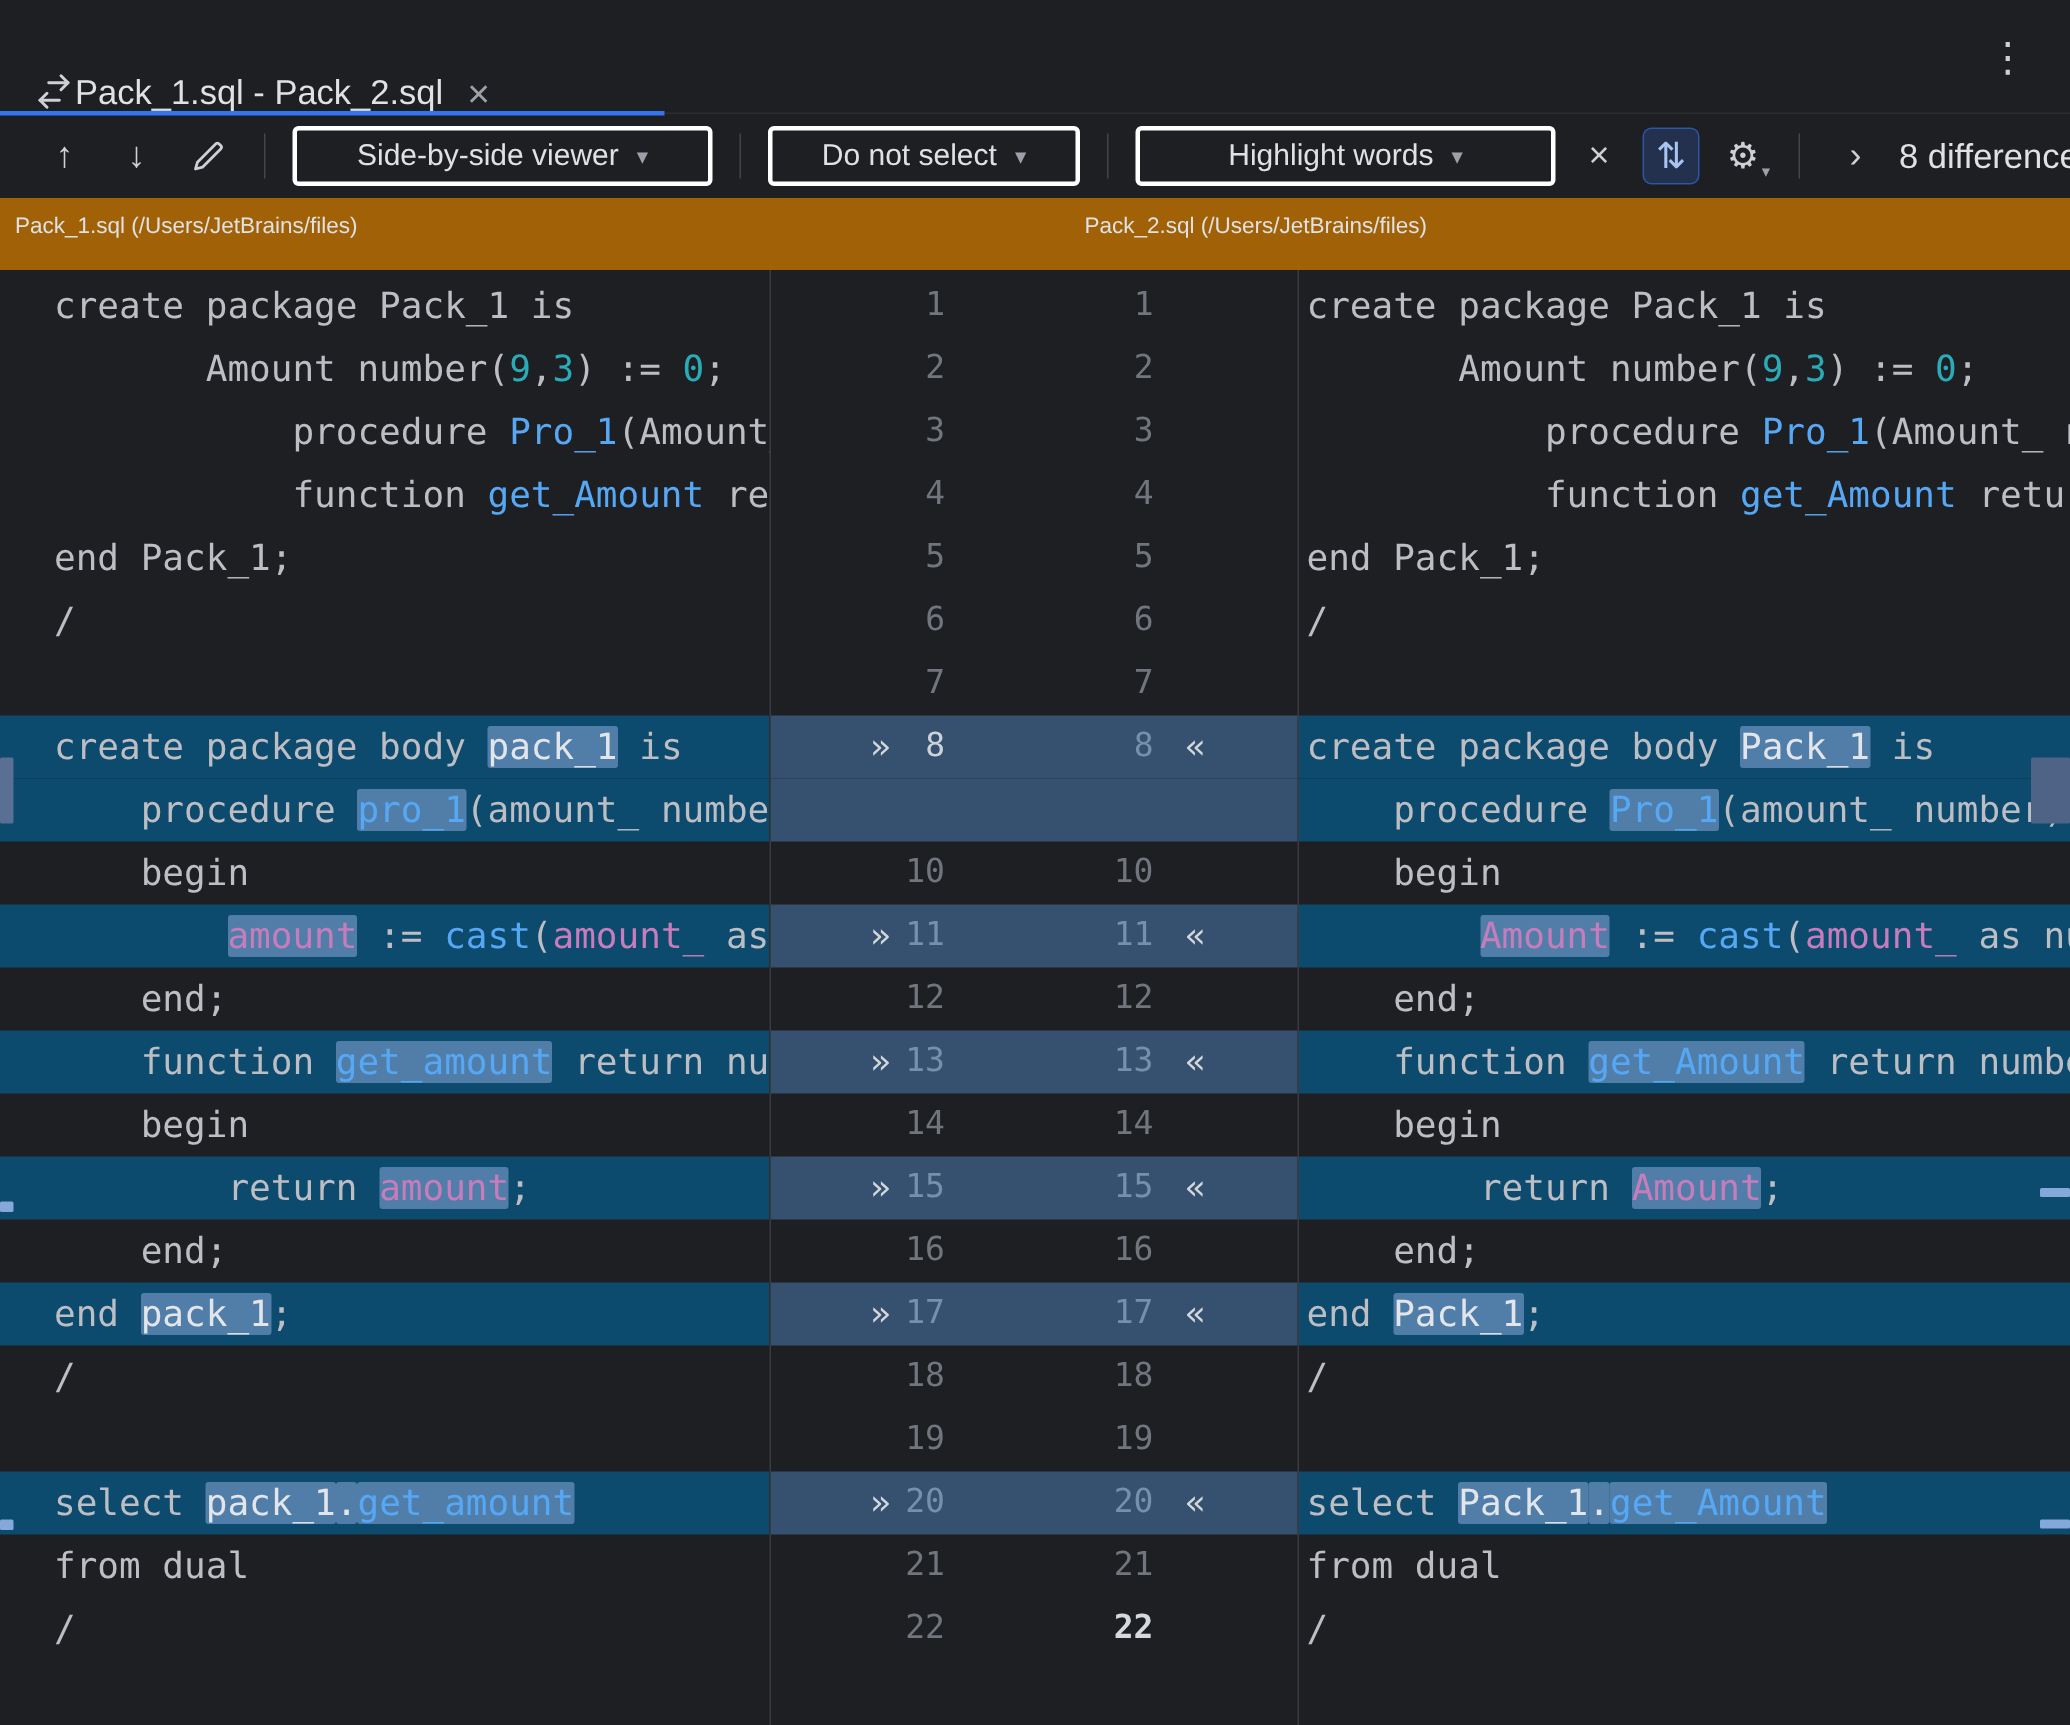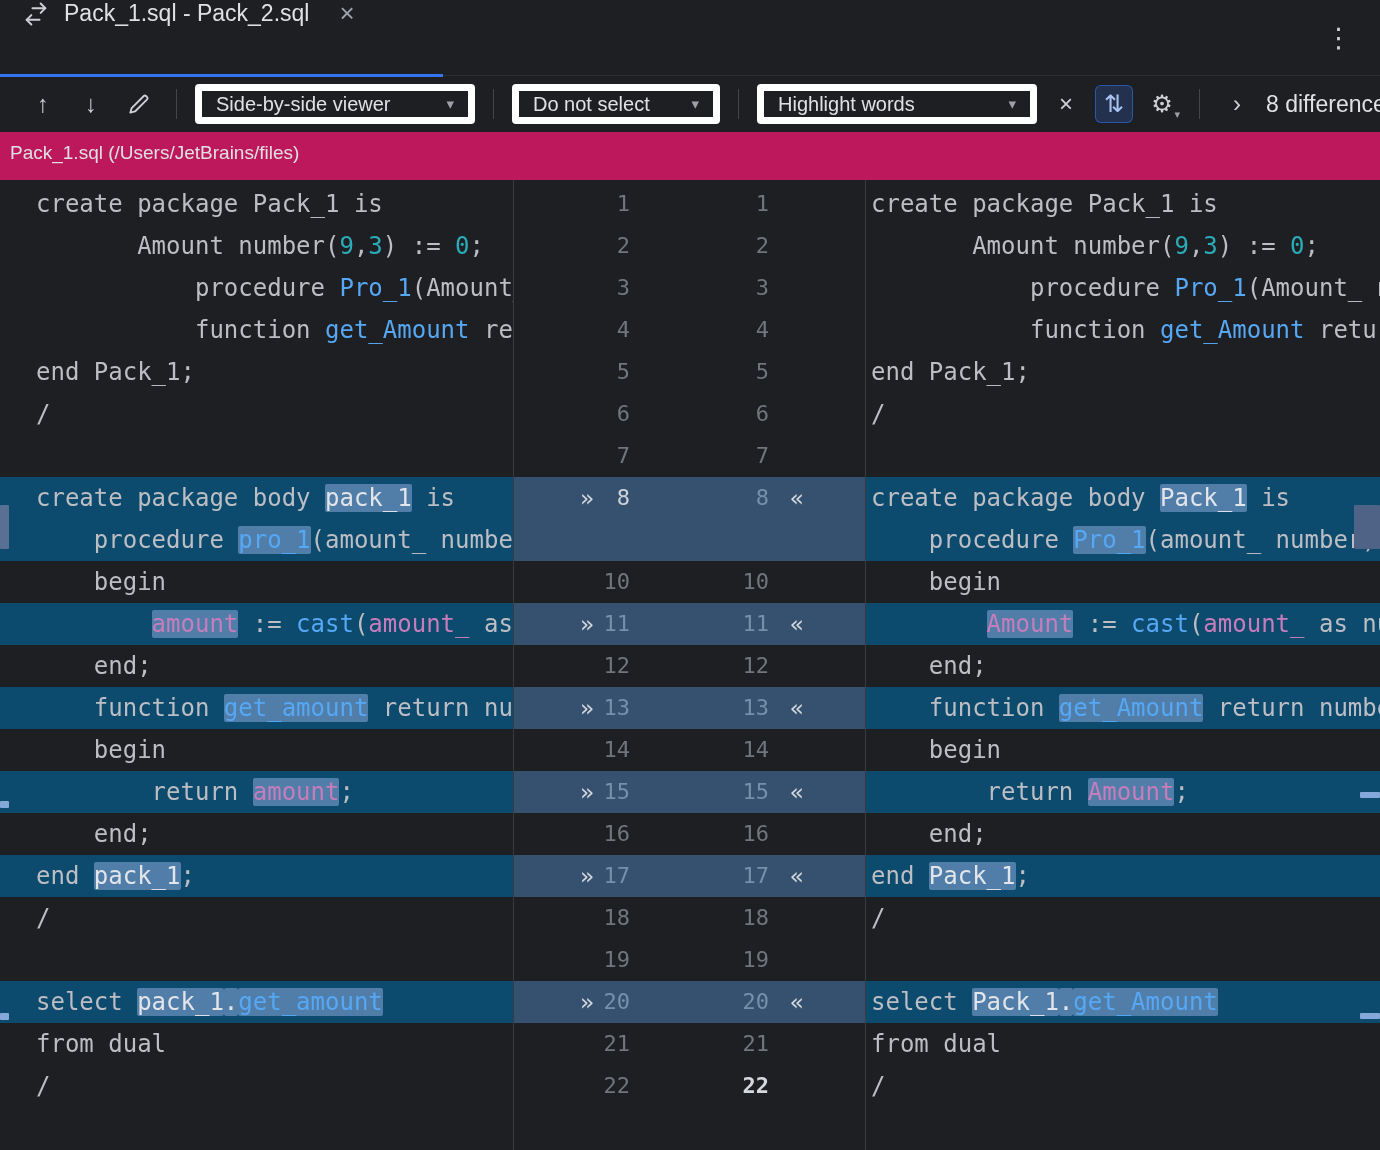--- a/index.html
+++ b/index.html
@@ -1,40 +1,40 @@
 <!DOCTYPE html>
 <html><head>
 <meta charset="utf-8">
 <style>
   *{margin:0;padding:0;box-sizing:border-box}
   html,body{width:1380px;height:1150px;overflow:hidden}
   body{background:#1e1f22;font-family:"Liberation Sans",sans-serif;color:#dfe1e5}
 
   
   .tabbar{height:76px;display:flex;align-items:center;position:relative;border-bottom:1px solid #2b2d30;background:#1e1f22}
-  .tab{height:100%;display:flex;align-items:flex-start;gap:14px;padding:0 12px 0 22px;position:relative;cursor:pointer}
+  .tab{height:100%;display:flex;align-items:flex-end;gap:0;padding:0 12px 0 22px;position:relative;cursor:pointer}
   .tab-underline{position:absolute;bottom:-2px;left:0;width:443px;height:3px;background:#3574f0}
   .tab-title{font-size:23px;color:#dfe1e5;white-space:nowrap}
   .tab-close{color:#9da0a8;font-size:26px;margin-left:16px;line-height:1;cursor:pointer}
   .kebab{margin-left:auto;margin-right:28px;font-size:27px;color:#ced0d6;cursor:pointer;background:none;border:none}
 
   
   .toolbar{height:56px;display:flex;align-items:center;padding:0 14px 0 24px;gap:10px;background:#1e1f22}
   .icon-btn{width:38px;height:38px;display:flex;align-items:center;justify-content:center;font-size:24px;color:#ced0d6;border-radius:6px;background:none;border:none;cursor:pointer;flex:0 0 auto}
   .icon-btn.active{background:rgba(53,116,240,.22);border:1px solid rgba(53,116,240,.55);color:#a9c3f2}
   .sep{width:1px;height:30px;background:#43454a;margin:0 8px;flex:0 0 auto}
-  .dd{height:40px;border:7px solid #ffffff;border-radius:4px;display:flex;align-items:center;justify-content:space-between;padding:0 14px;font-size:20px;color:#dfe1e5;background:none;cursor:pointer;flex:0 0 auto}
+  .dd{height:40px;border:3px solid #ffffff;border-radius:4px;display:flex;align-items:center;justify-content:center;padding:0 14px;font-size:20px;color:#dfe1e5;background:none;cursor:pointer;flex:0 0 auto}
   .dd .caret{color:#9da0a8;font-size:15px;margin-left:12px}
   .dd.w1{width:280px}.dd.w2{width:208px}.dd.w3{width:280px}
   .gear-wrap{position:relative}
   .gear-wrap .mini-caret{position:absolute;right:1px;bottom:2px;font-size:11px;color:#9da0a8}
   .diff-count{margin-left:auto;font-size:23px;color:#dfe1e5;padding-right:6px;white-space:nowrap}
 
   
-  .file-headers{height:48px;position:relative;font-size:19px;color:#dfe1e5;background:#be185d}
+  .file-headers{height:48px;position:relative;font-size:15px;color:#dfe1e5;background:#a16207}
   .fh{position:absolute;top:10px;white-space:nowrap}
   .fh-left{left:10px}
   .fh-right{left:723px}
 
   
   .diff-body{position:relative;height:970px;display:flex;background:#1e1f22;font-family:"DejaVu Sans Mono","Liberation Mono",monospace}
   .pane{overflow:hidden;padding-top:3px}
   .pane.left{width:513px}
   .pane.right{flex:1}
   .gutter{width:353px;border-left:1px solid #393b40;border-right:1px solid #393b40;padding-top:3px;flex:0 0 auto}
@@ -137,20 +137,21 @@
   <span class="sep"></span>
   <button class="icon-btn">
       <span>›</span>
     </button>
 
   <span class="diff-count">8 differences</span>
 </div>
 
 <div class="file-headers">
   <span class="fh fh-left">Pack_1.sql (/Users/JetBrains/files)</span>
+  <span class="fh fh-right">Pack_2.sql (/Users/JetBrains/files)</span>
 </div>
 
 <div class="diff-body">
   <div class="pane left">
       <div class="code-row"><span class="tok-d">create package Pack_1 is</span></div>
       <div class="code-row"><span class="tok-d">       Amount number(</span><span class="tok-n">9</span><span class="tok-d">,</span><span class="tok-n">3</span><span class="tok-d">) := </span><span class="tok-n">0</span><span class="tok-d">;</span></div>
       <div class="code-row"><span class="tok-d">           procedure </span><span class="tok-f">Pro_1</span><span class="tok-d">(Amount_ number);</span></div>
       <div class="code-row"><span class="tok-d">           function </span><span class="tok-f">get_Amount</span><span class="tok-d"> return number;</span></div>
       <div class="code-row"><span class="tok-d">end Pack_1;</span></div>
       <div class="code-row"><span class="tok-d">/</span></div>

